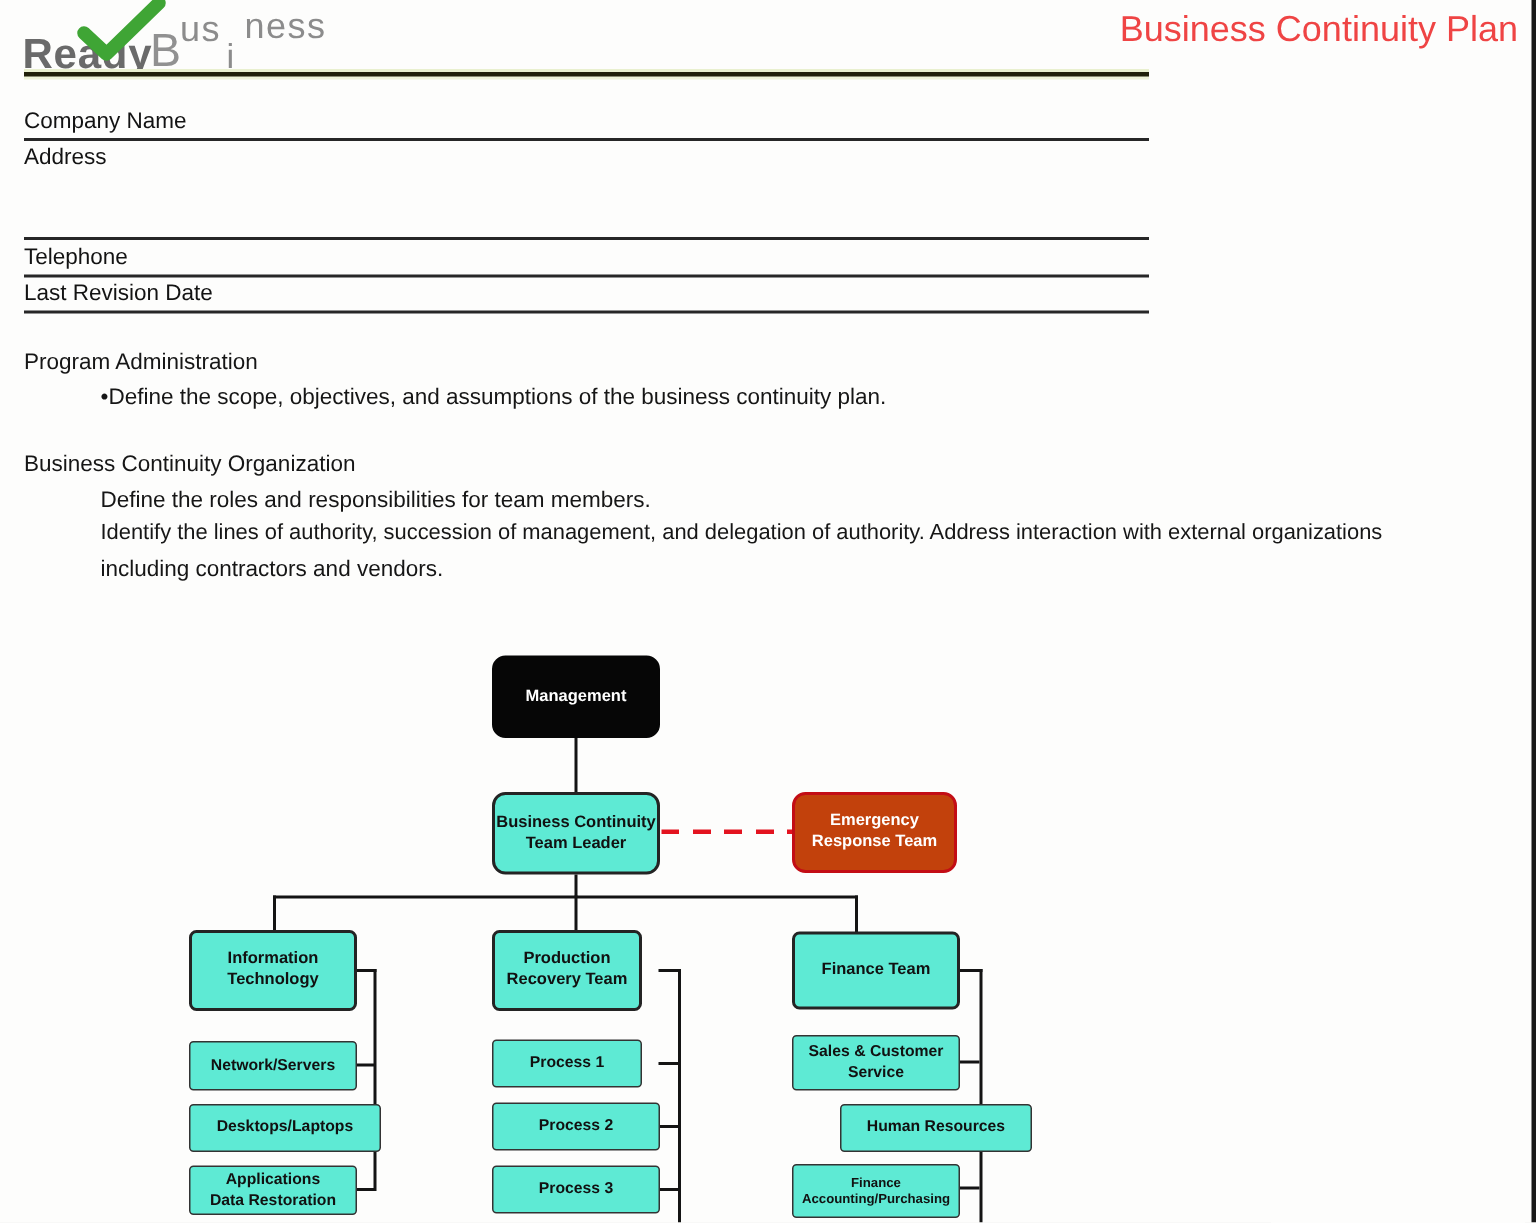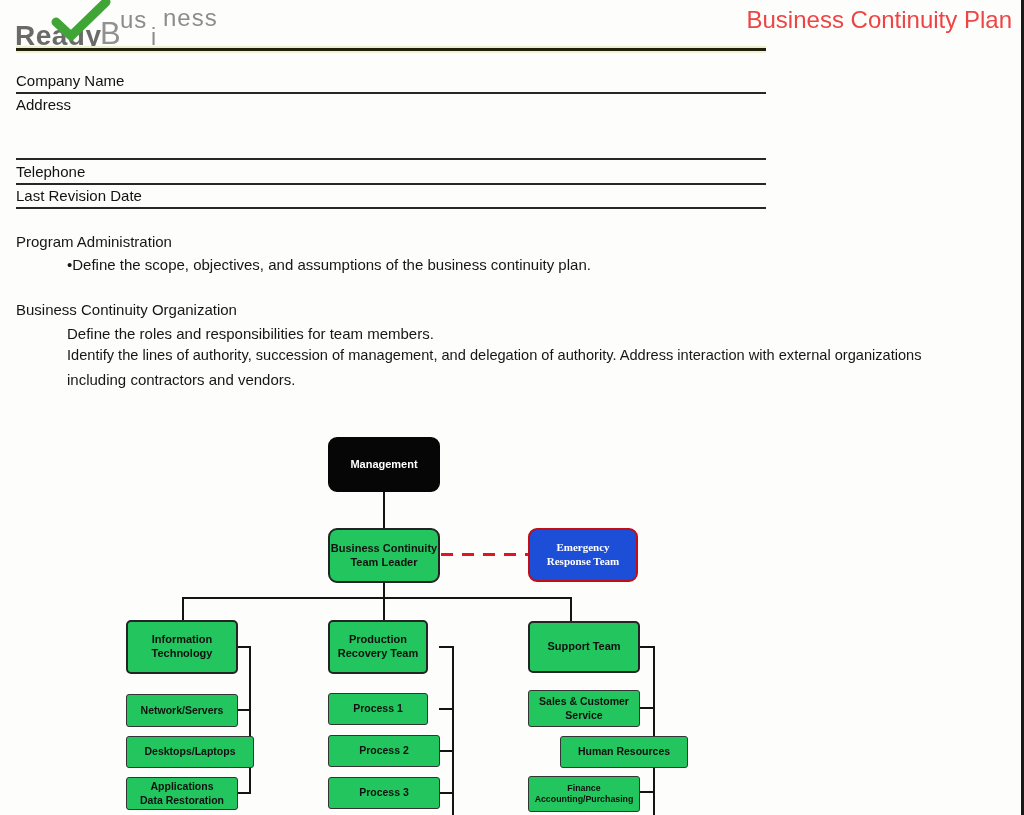--- a/index.html
+++ b/index.html
@@ -20,25 +20,25 @@
   .flabel{position:absolute;left:16px;font-size:15px;color:#131313;}
   .fline{position:absolute;left:16px;width:750px;height:2px;background:#272727;}
 
   
   .heading{position:absolute;left:16px;font-size:15px;color:#161616;}
   .body-line{position:absolute;left:67px;font-size:15px;color:#161616;white-space:nowrap;}
   .body-line.long{font-size:14.6px;}
 
   
   .obox{position:absolute;display:flex;align-items:center;justify-content:center;text-align:center;
-        font-weight:bold;font-size:11px;line-height:1.25;white-space:pre-line;background:#22c55e;
+        font-weight:bold;font-size:11px;line-height:1.25;white-space:pre-line;background:#5eead4;
         border:2px solid #242424;border-radius:5px;box-sizing:border-box;color:#111;}
   .obox.top{border-radius:9px;}
   .obox.black{background:#060606;color:#fff;border-color:#060606;}
-  .obox.red{background:#1d4ed8;color:#fff;border-color:#c30d15;font-family:Liberation Serif, serif;}
+  .obox.red{background:#c2410c;color:#fff;border-color:#c30d15;}
   .obox.child{font-size:10.5px;border-width:1.5px;border-radius:3px;border-color:#333;}
   .obox.tiny{font-size:8.8px;}
   .cline{position:absolute;background:#141414;}
   .dash-red{position:absolute;height:3px;background:repeating-linear-gradient(90deg,#e3131f 0 12px,transparent 12px 21px);}
   .edge-strip{position:absolute;right:0;top:0;width:3px;height:815px;background:#191919;}
 </style>
 </head>
 <body>
 
 <div id="page">
@@ -102,21 +102,21 @@
   <div class="obox top black" style="left:328px;top:437px;width:112px;height:55px">Management</div>
   <div class="obox top" style="left:328px;top:528px;width:112px;height:55px">Business Continuity
 Team Leader</div>
   <div class="obox top red" style="left:528px;top:528px;width:110px;height:54px">Emergency
 Response Team</div>
 
   <div class="obox" style="left:126px;top:620px;width:112px;height:54px">Information
 Technology</div>
   <div class="obox" style="left:328px;top:620px;width:100px;height:54px">Production
 Recovery Team</div>
-  <div class="obox" style="left:528px;top:621px;width:112px;height:52px">Support Team</div>
+  <div class="obox" style="left:528px;top:621px;width:112px;height:52px">Finance Team</div>
 
   <div class="obox child" style="left:126px;top:694px;width:112px;height:33px">Network/Servers</div>
   <div class="obox child" style="left:126px;top:736px;width:128px;height:32px">Desktops/Laptops</div>
   <div class="obox child" style="left:126px;top:777px;width:112px;height:33px">Applications
 Data Restoration</div>
 
   <div class="obox child" style="left:328px;top:693px;width:100px;height:32px">Process 1</div>
   <div class="obox child" style="left:328px;top:735px;width:112px;height:32px">Process 2</div>
   <div class="obox child" style="left:328px;top:777px;width:112px;height:32px">Process 3</div>
 

